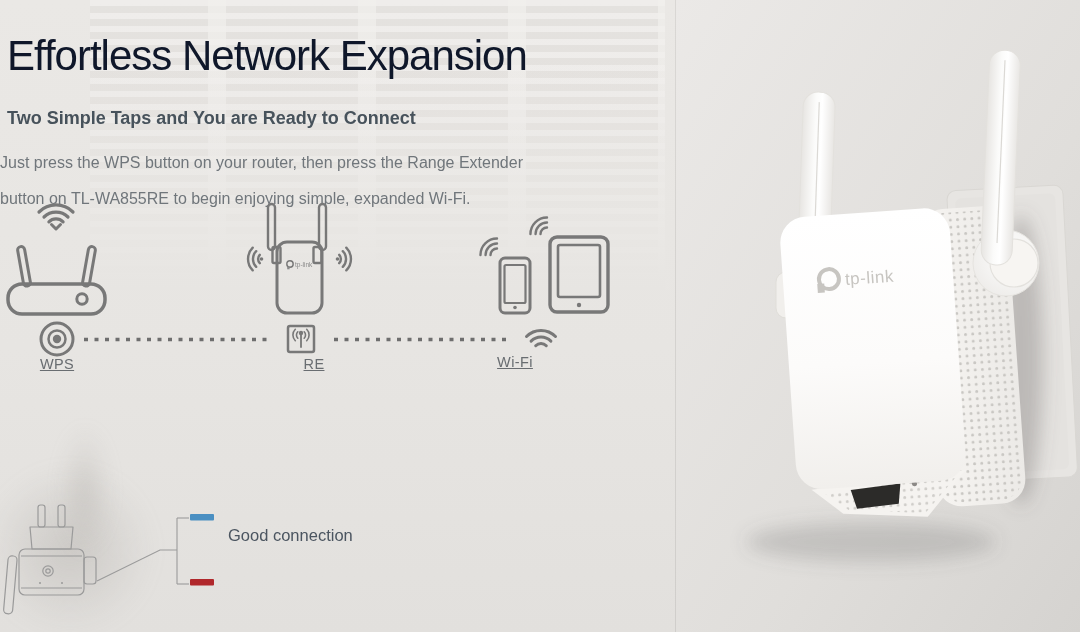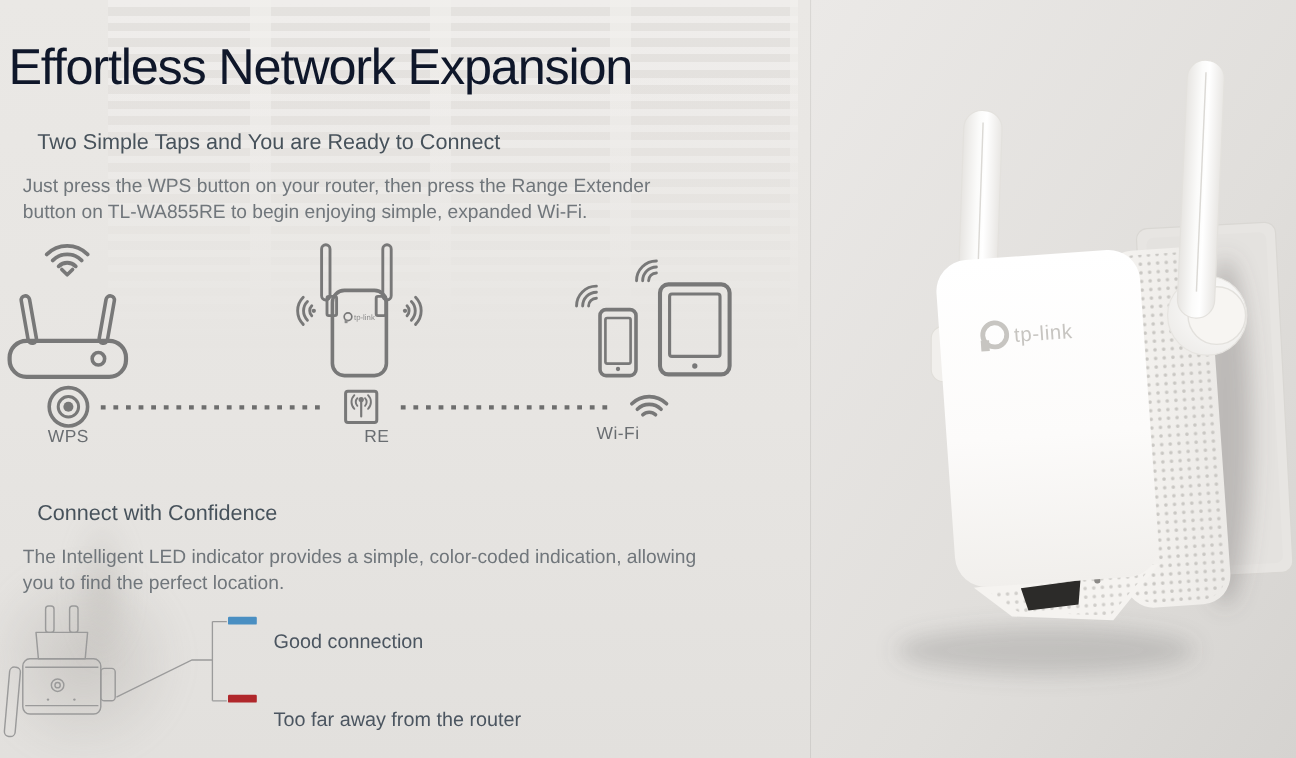--- a/index.html
+++ b/index.html
@@ -23,27 +23,27 @@
   .smudge-b{position:absolute;left:50px;top:400px;width:70px;height:180px;border-radius:50%;
     background:radial-gradient(closest-side, rgba(160,156,150,0.28), rgba(160,156,150,0) 72%);filter:blur(9px);}
   
   .product-panel{position:absolute;left:675px;top:0;width:405px;height:632px;
     background:linear-gradient(115deg,#eae8e6 0%,#e4e2df 45%,#d8d6d3 100%);
     border-left:1px solid rgba(0,0,0,0.035);}
   .product-panel svg{display:block;}
   
   .title{position:absolute;left:7px;top:4px;font-size:42px;line-height:48px;font-weight:400;
     letter-spacing:-1px;color:#0f172a;white-space:nowrap;}
-  .sec-heading{position:absolute;left:7px;font-size:18px;line-height:22px;font-weight:400;color:#47525b;margin-left:24px;}
+  .sec-heading{position:absolute;left:7px;font-size:18px;line-height:22px;font-weight:700;color:#47525b;}
   .h-tap{top:92px;} .h-led{top:401px;}
-  .body-text{position:absolute;left:19px;font-size:16px;line-height:22px;font-weight:400;color:#70767b;
+  .body-text{position:absolute;left:0;font-size:16px;line-height:36px;font-weight:400;color:#70767b;
     white-space:pre-line;width:660px;}
   .p-tap{top:129px;} .p-led{top:438px;}
   .dlabel{position:absolute;transform:translateX(-50%);font-size:14.5px;font-weight:400;
-    color:#696d71;letter-spacing:0.4px;white-space:nowrap;}
+    color:#696d71;letter-spacing:0.4px;white-space:nowrap;text-decoration:underline;}
   .lbl-wps{left:57px;top:356px;} .lbl-re{left:314px;top:356px;} .lbl-wifi{left:515px;top:354px;}
   .legend-label{position:absolute;font-size:16.5px;color:#4b5560;white-space:nowrap;margin-top:20px;}
   .lg-good{left:228px;top:506px;} .lg-far{left:228px;top:571px;}
   .diagram-svg{position:absolute;left:0;top:190px;}
   .legend-svg{position:absolute;left:0;top:495px;}
 </style>
 </head>
 <body>
 
 <div class="page">
@@ -224,23 +224,20 @@
         <path d="M526.5,336.5 A20.5,20.5 0 0 1 555.5,336.5"></path>
       </g>
     </g>
 
     <text x="295" y="267" font-size="6.5" fill="#8a8a8a">tp-link</text>
   </svg>
   <span class="dlabel lbl-wps">WPS</span>
   <span class="dlabel lbl-re">RE</span>
   <span class="dlabel lbl-wifi">Wi-Fi</span>
 
-  <h2 class="sec-heading h-led">Connect with Confidence</h2>
-  <p class="body-text p-led">The Intelligent LED indicator provides a simple, color-coded indication, allowing
-you to find the perfect location.</p>
 
   <svg class="legend-svg" viewBox="0 495 480 137" width="480" height="137">
     <g fill="none" stroke="#9a9a9a" stroke-width="1.2" stroke-linejoin="round">
       <rect x="38" y="505" width="7" height="22" rx="2.5"></rect>
       <rect x="58" y="505" width="7" height="22" rx="2.5"></rect>
       <path d="M30,527 H73 L71,549 H32 Z"></path>
       <rect x="19" y="549" width="65" height="46" rx="6"></rect>
       <path d="M21,556 H82 M21,588 H82"></path>
       <g transform="rotate(5 13 560)">
         <rect x="8" y="556" width="9" height="58" rx="4"></rect>
@@ -254,15 +251,14 @@
     <g fill="none" stroke="#9b9b9b" stroke-width="1.1">
       <path d="M97,581 L160,550 L177,550"></path>
       <path d="M177,518 V584"></path>
       <path d="M177,518 H189"></path>
       <path d="M177,584 H189"></path>
     </g>
     <rect x="190" y="514" width="24" height="6.5" rx="1" fill="#4a8fc2"></rect>
     <rect x="190" y="579" width="24" height="6.5" rx="1" fill="#b0272b"></rect>
   </svg>
   <span class="legend-label lg-good">Good connection</span>
-  <span class="legend-label lg-far">Too far away from the router</span>
 
 </div>
 
 </body></html>

